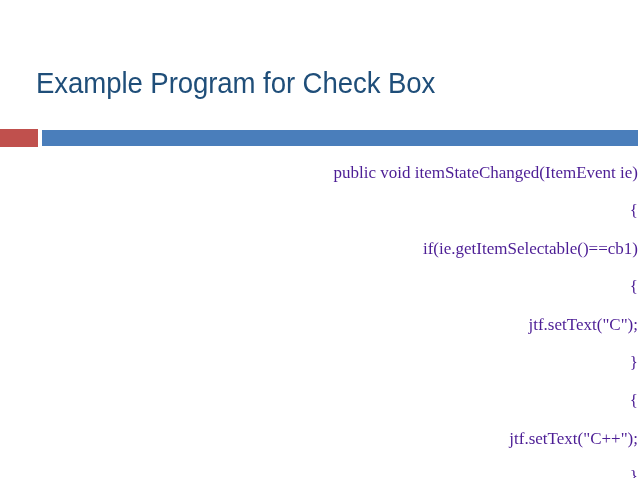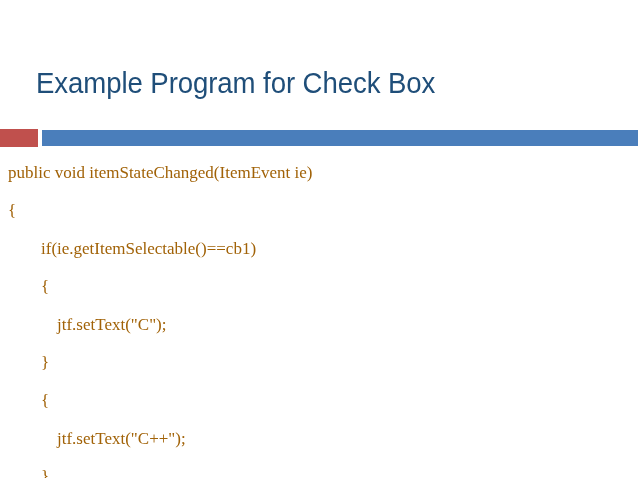--- a/index.html
+++ b/index.html
@@ -62,23 +62,24 @@
     position: absolute;
     left: 0px;
     top: 110px;
     width: 638px;
   }
   .code-line {
     font-family: "Liberation Serif", "DejaVu Serif", serif;
     font-size: 17px;
     line-height: 38px;
     height: 38px;
-    color: #a16207;
+    color: #4c1d95;
     white-space: pre;
     padding-left: 8px;
+    text-align: right;
   }
   .code-line.indent-0 { padding-left: 8px; }
   .code-line.indent-1 { padding-left: 41px; }
   .code-line.indent-2 { padding-left: 57px; }
 </style>
 </head>
 <body>
 
 <div id="slide">
 

